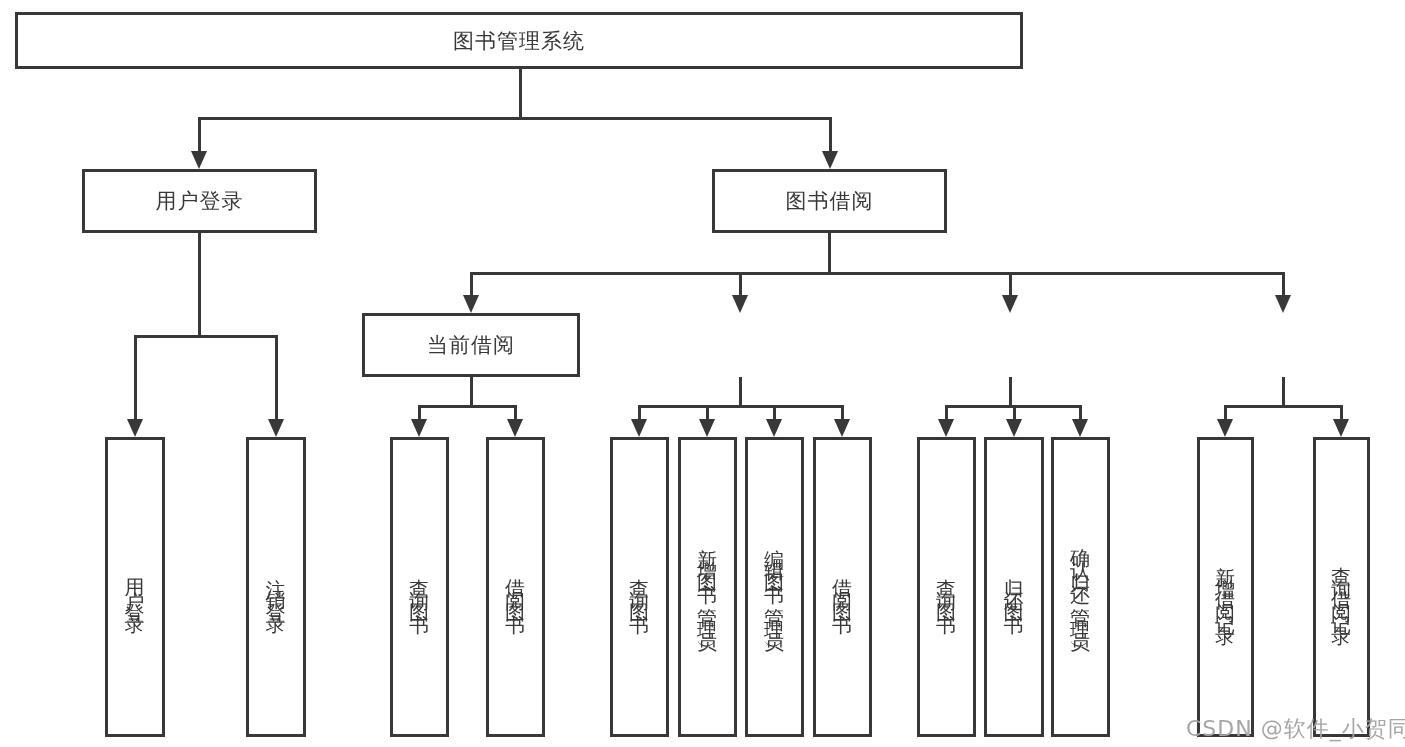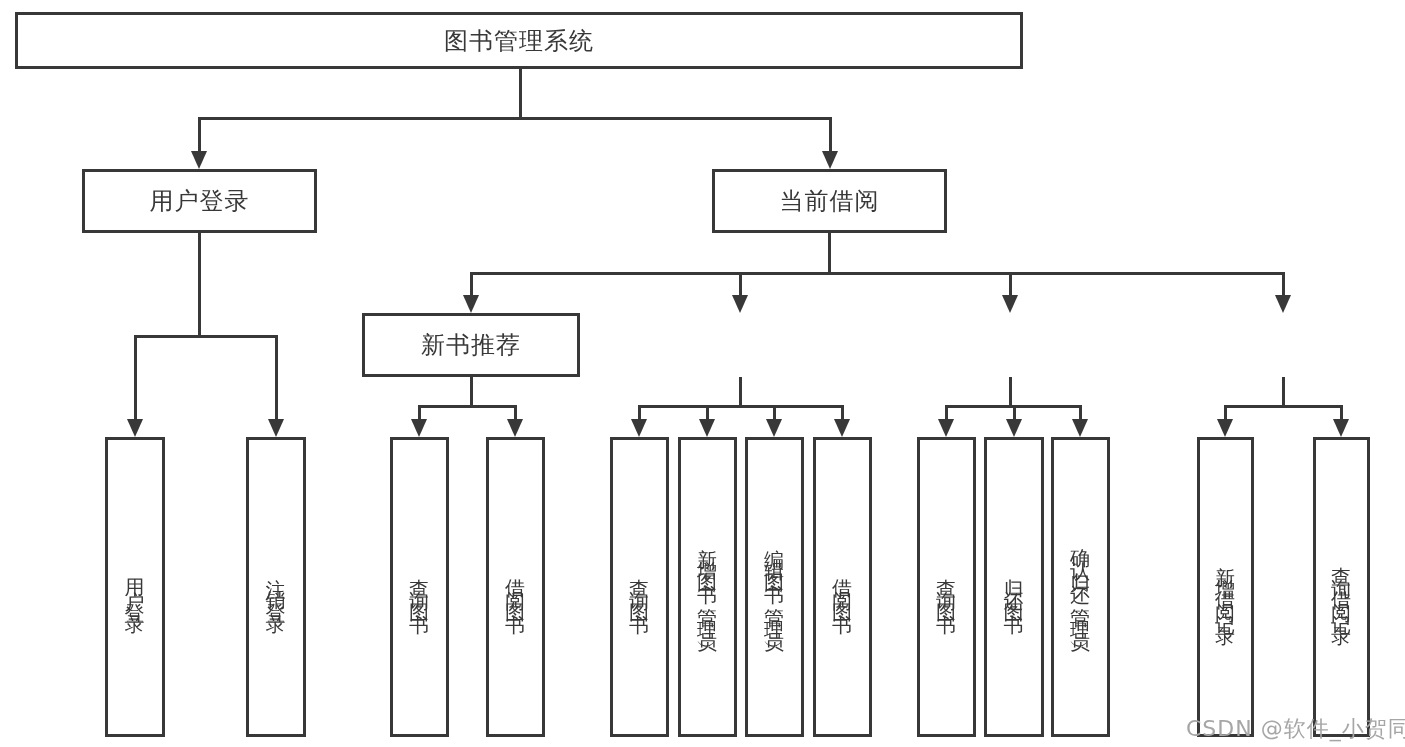--- a/index.html
+++ b/index.html
@@ -30,21 +30,21 @@
   }
   
   .box {
     position: absolute;
     box-sizing: border-box;
     border: 3px solid #383838;
     background: #ffffff;
     display: flex;
     align-items: center;
     justify-content: center;
-    font-size: 24px;
+    font-size: 21px;
     letter-spacing: 1px;
   }
   
   .vbox {
     position: absolute;
     top: 437px;
     height: 300px;
     box-sizing: border-box;
     border: 3px solid #383838;
     background: #ffffff;
@@ -136,25 +136,25 @@
   <div class="ah" style="left:1333px;top:419px"></div>
 
   <div class="box" style="left:15px;top:12px;width:1008px;height:57px">
     <span>图书管理系统</span>
   </div>
 
   <div class="box" style="left:82px;top:169px;width:235px;height:64px">
     <span>用户登录</span>
   </div>
   <div class="box" style="left:712px;top:169px;width:235px;height:64px">
+    <span>图书借阅</span>
+  </div>
+
+  <div class="box" style="left:362px;top:313px;width:218px;height:64px">
     <span>当前借阅</span>
-  </div>
-
-  <div class="box" style="left:362px;top:313px;width:218px;height:64px">
-    <span>新书推荐</span>
   </div>
 
   <div class="vbox" style="left:105px;width:60px">
     <span class="vtext">用户登录</span>
   </div>
   <div class="vbox" style="left:246px;width:60px">
     <span class="vtext">注销登录</span>
   </div>
 
   <div class="vbox" style="left:390px;width:59px">

